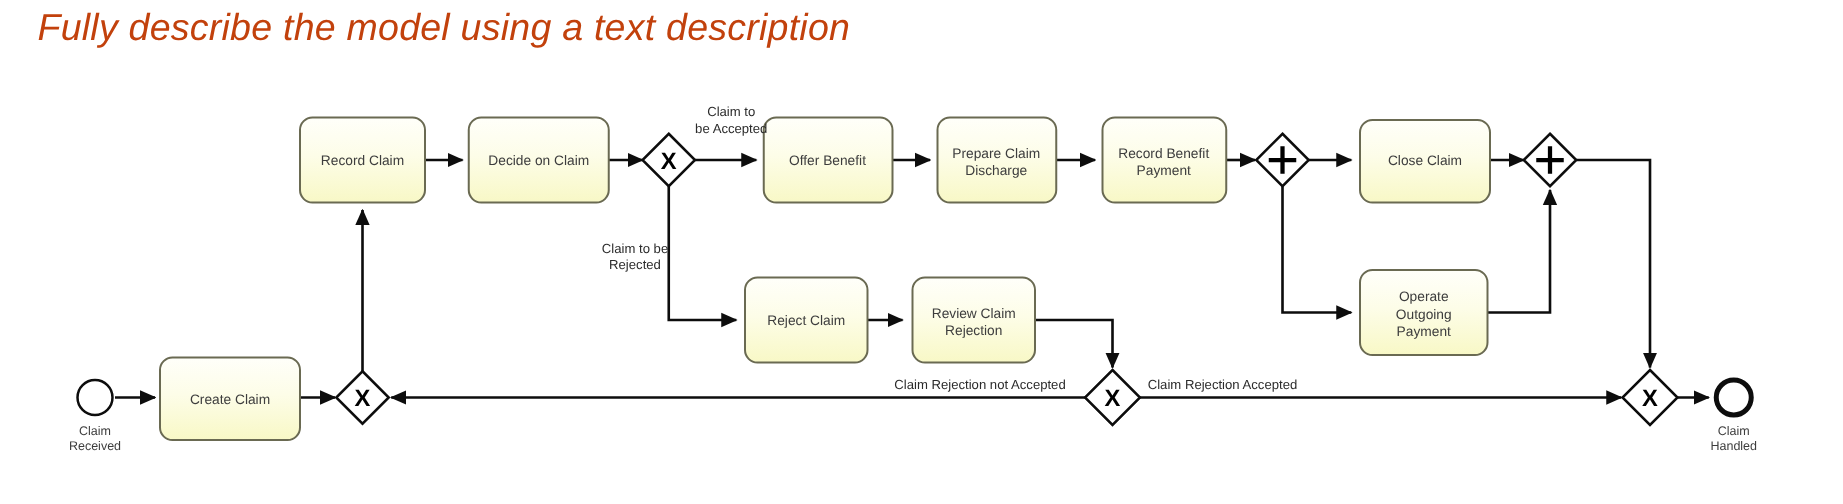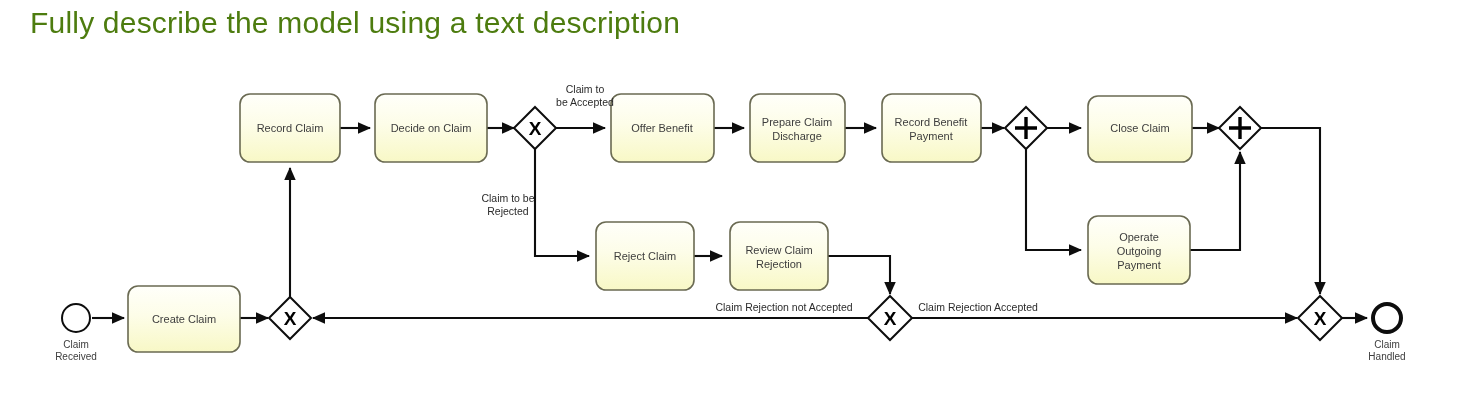--- a/index.html
+++ b/index.html
@@ -21,22 +21,23 @@
     height: 403px;
     background: #ffffff;
   }
   #slide-title {
     position: absolute;
     left: 30px;
     top: 6px;
     font-size: 30px;
     font-weight: 400;
     letter-spacing: 0.2px;
-    color: #4d7c0f;
+    color: #c2410c;
     white-space: nowrap;
+    font-style: italic;
   }
   #bpmn-canvas {
     position: absolute;
     left: 0;
     top: 0;
     width: 1474px;
     height: 403px;
   }
   .task-label, .evt-label, .flow-label {
     font-family: "Liberation Sans", sans-serif;

